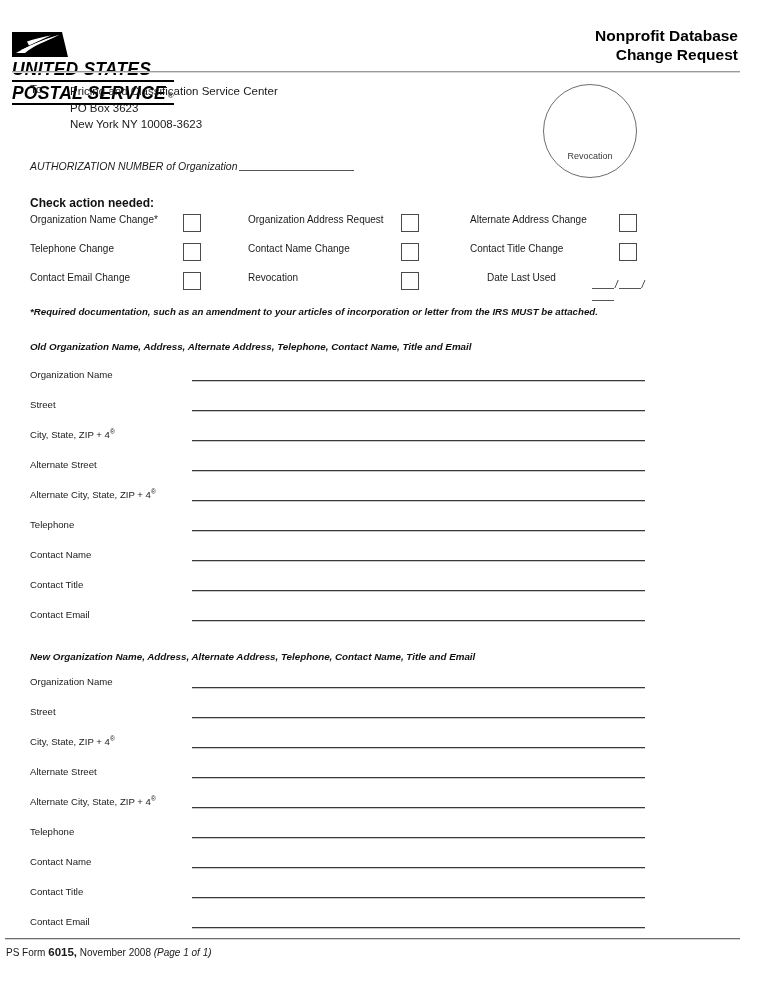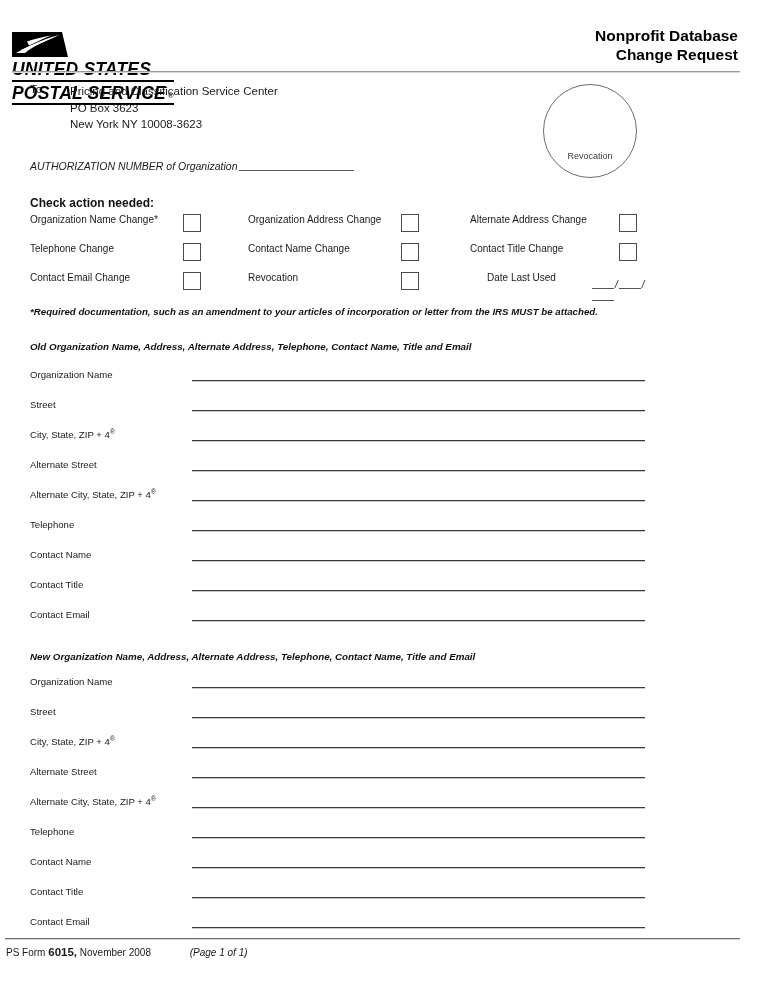--- a/index.html
+++ b/index.html
@@ -257,21 +257,21 @@
     background: linear-gradient(to bottom, #6e6e6e 0, #6e6e6e 1px, #d4d4d4 1px, #d4d4d4 2px);
   }
   .footer-text {
     position: absolute;
     left: 6px; top: 946px;
     font-size: 10px;
     color: #1a1a1a;
     white-space: nowrap;
   }
   .footer-text .formno { font-weight: bold; font-size: 11.5px; }
-  .footer-text .paren { font-style: italic; margin-left: 36px; }
+  .footer-text .paren { font-style: italic; }
 </style>
 </head>
 <body>
 
 <div class="page">
 
   <div class="header">
 
     <div class="logo-wrap">
       <svg class="eagle" viewBox="0 0 112 66" xmlns="http://www.w3.org/2000/svg">
@@ -315,21 +315,21 @@
 
     <div class="cb-row">
       <div class="cb-cell col1">
         <span class="cb-label">Organization Name Change*</span>
       </div>
       <div class="cb-cell col1box">
           <span class="cb-box"></span>
         </div>
 
       <div class="cb-cell col2">
-        <span class="cb-label">Organization Address Change</span>
+        <span class="cb-label">Organization Address Request</span>
       </div>
       <div class="cb-cell col2box">
           <span class="cb-box"></span>
         </div>
 
       <div class="cb-cell col3">
         <span class="cb-label">Alternate Address Change</span>
       </div>
       <div class="cb-cell col3box">
           <span class="cb-box"></span>

